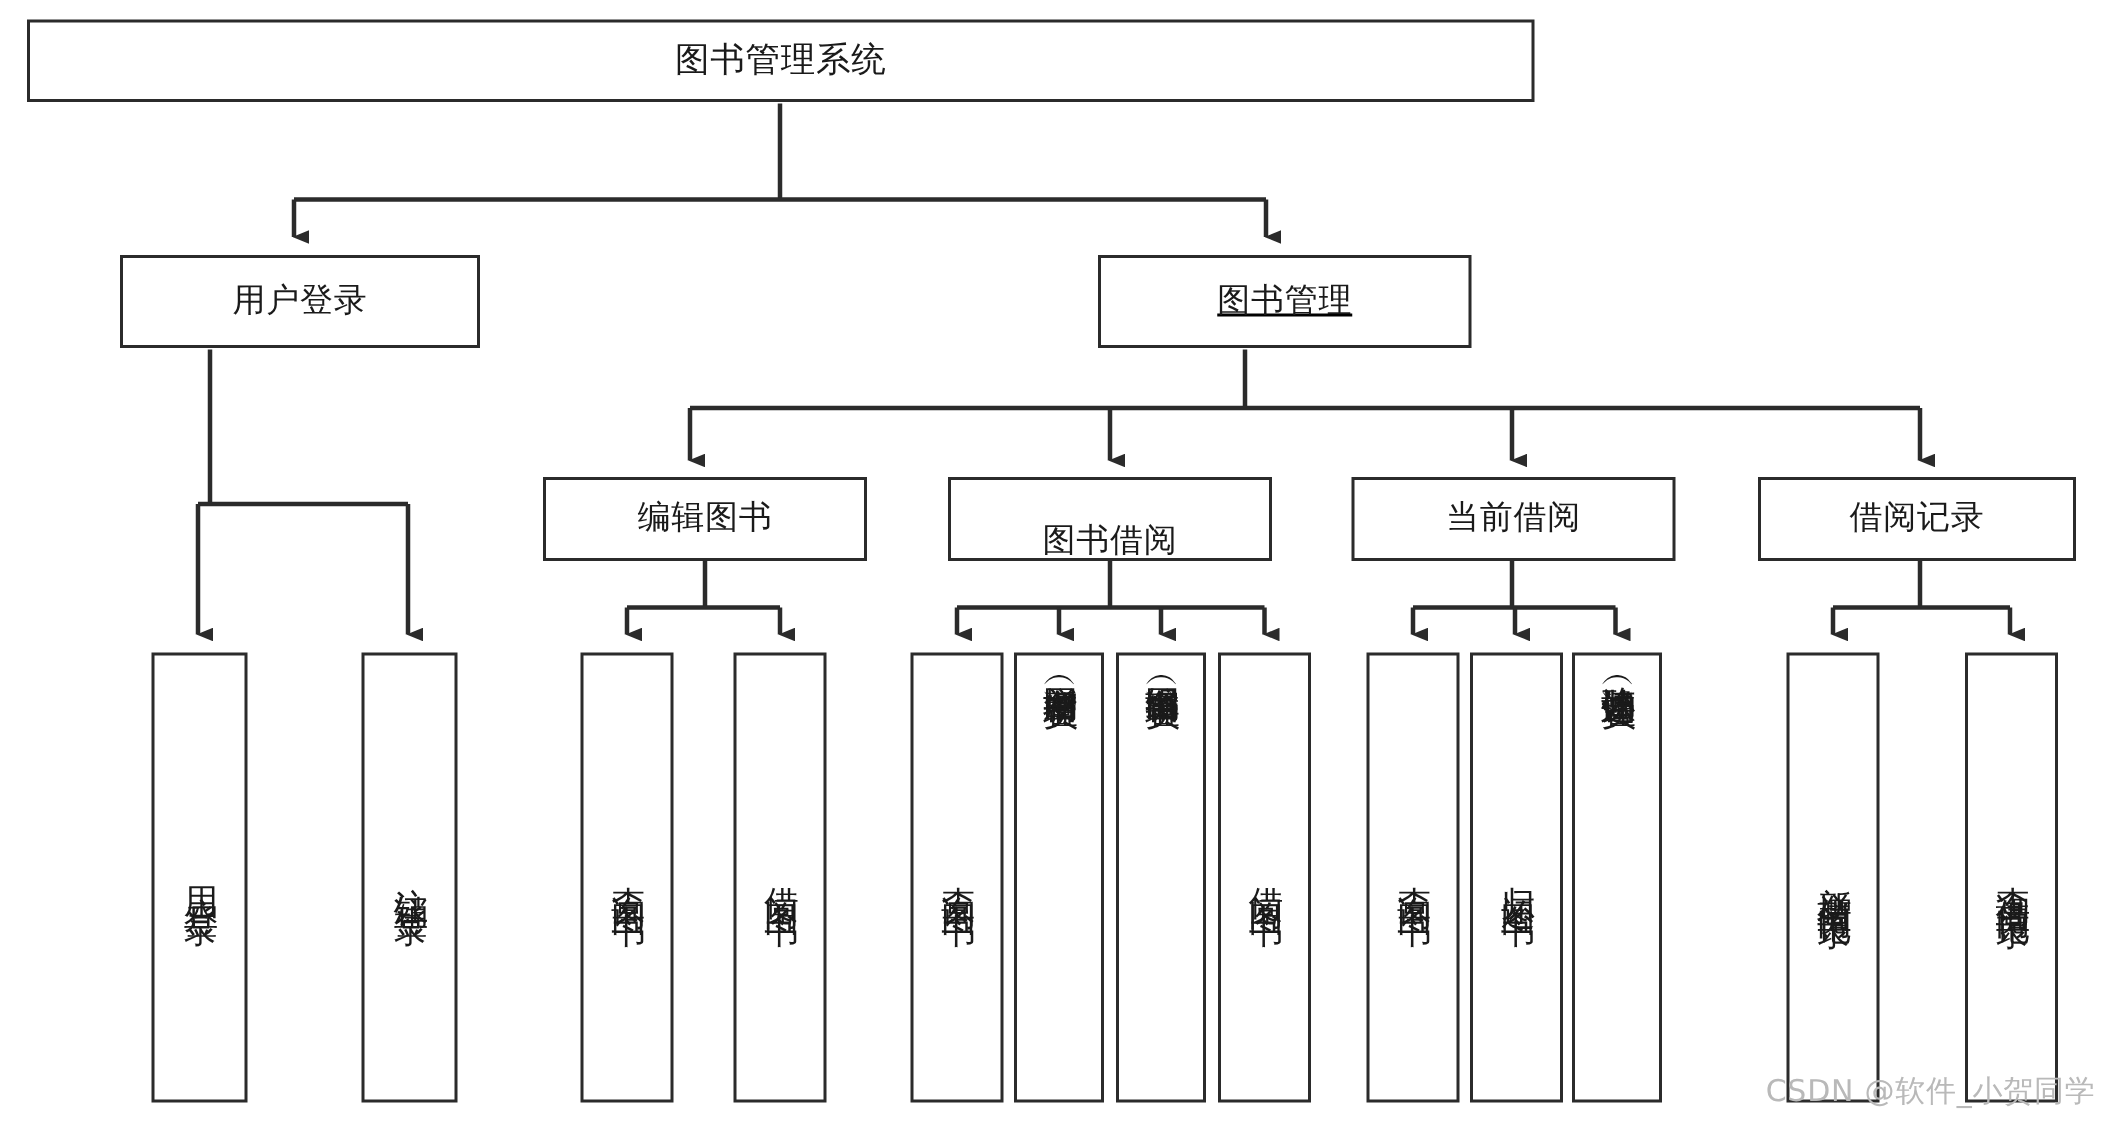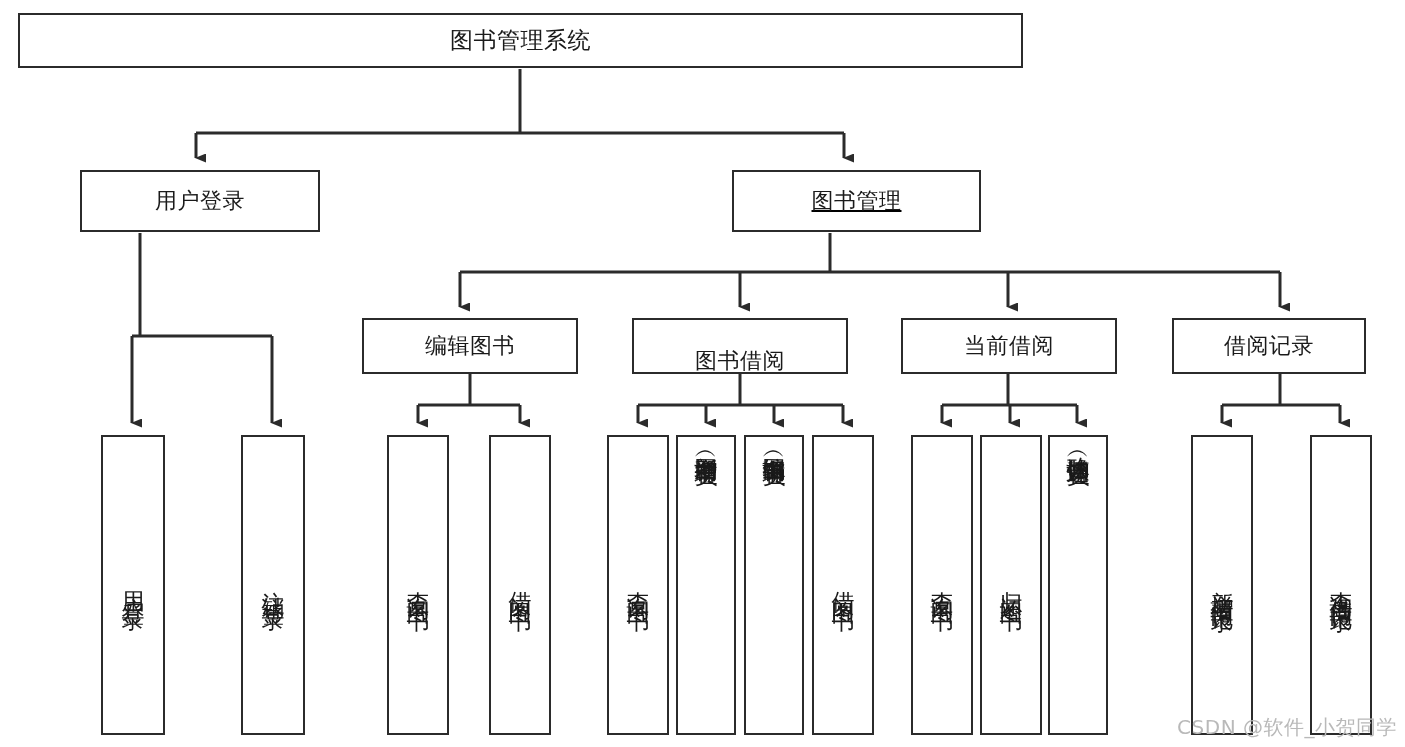--- a/index.html
+++ b/index.html
@@ -156,21 +156,21 @@
 
   <div class="node horizontal" style="left:362px; top:318px; width:216px; height:56px;">
     <span class="node-label">编辑图书</span>
   </div>
   <div class="node horizontal" style="left:632px; top:318px; width:216px; height:56px;align-items:flex-end;">
     <span class="node-label">图书借阅</span>
   </div>
   <div class="node horizontal" style="left:901px; top:318px; width:216px; height:56px;">
     <span class="node-label">当前借阅</span>
   </div>
-  <div class="node horizontal" style="left:1172px; top:318px; width:194px; height:56px;">
+  <div class="node horizontal" style="left:1172px; top:318px; width:212px; height:56px;">
     <span class="node-label">借阅记录</span>
   </div>
 
   <div class="node vertical centered mid-text" style="left:101px; top:435px; width:64px; height:300px;">
     <span class="node-label">用户登录</span>
   </div>
   <div class="node vertical centered mid-text" style="left:241px; top:435px; width:64px; height:300px;">
     <span class="node-label">注销登录</span>
   </div>
 

